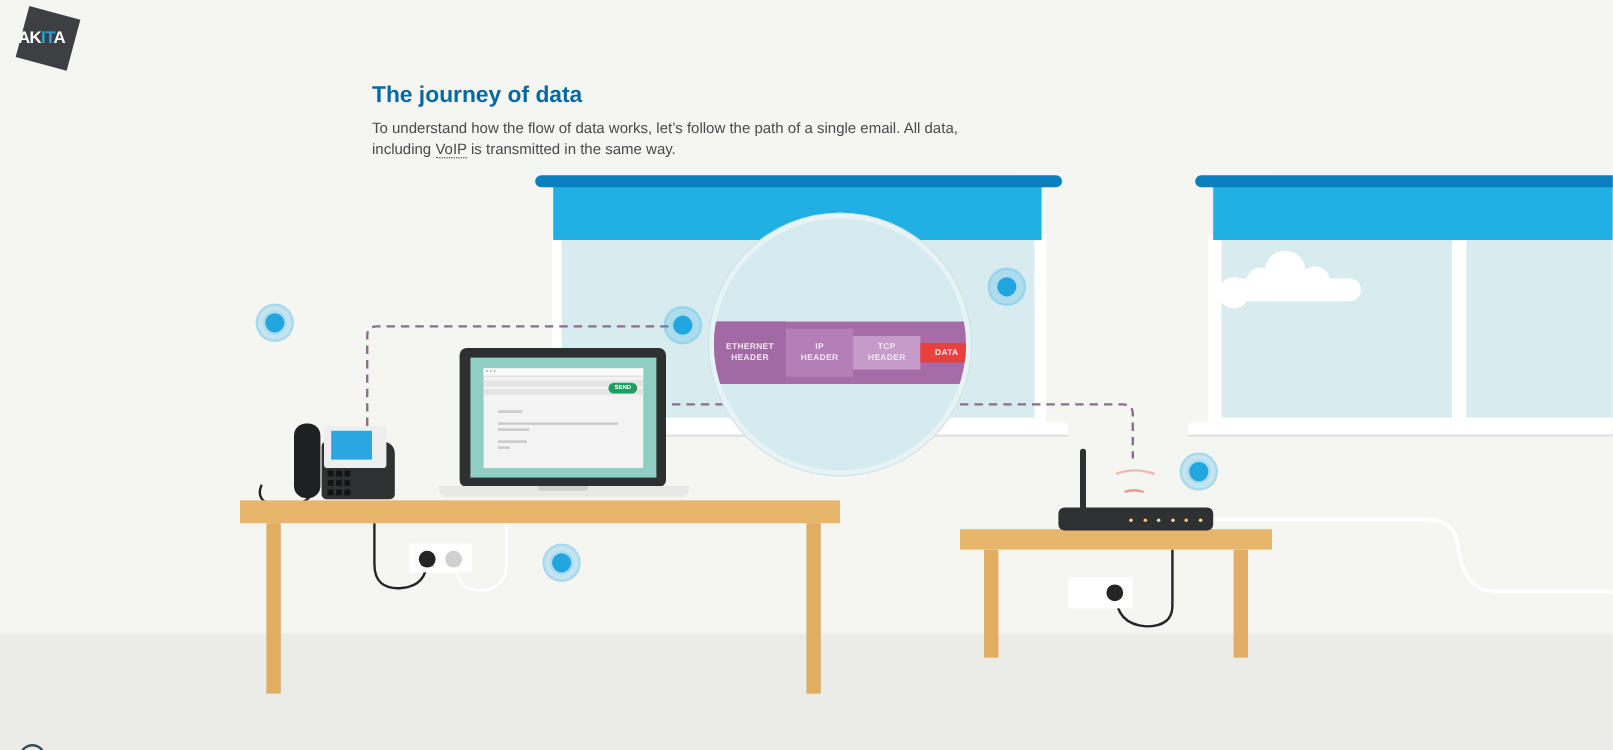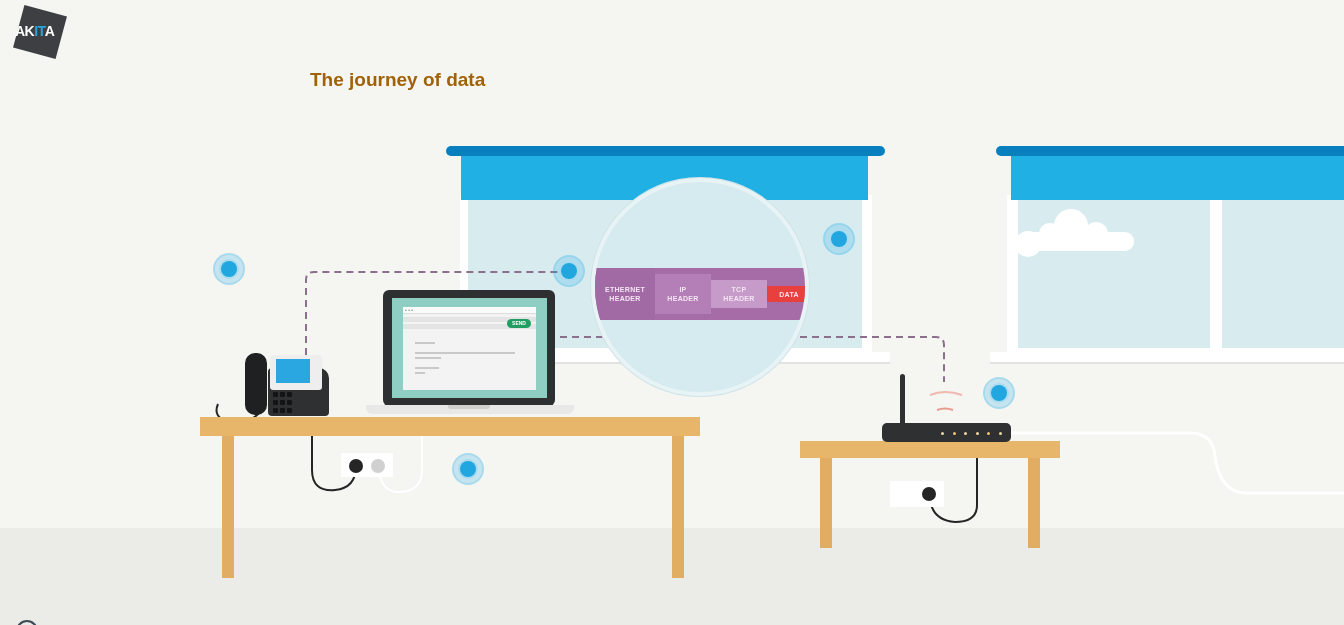--- a/index.html
+++ b/index.html
@@ -4,21 +4,21 @@
   <style>
     * { box-sizing: border-box; margin: 0; padding: 0; }
     html, body { width: 1344px; height: 625px; overflow: hidden; background: #f5f5f2; font-family: "Liberation Sans", sans-serif; }
     .stage { position: relative; width: 1344px; height: 625px; background: #f5f5f2; }
     .floor { position: absolute; left: 0; top: 528px; width: 1344px; height: 97px; background: #ebebe8; }
 
     .logo { position: absolute; left: 18px; top: 10px; width: 44px; height: 44px; background: #3e3f43; transform: rotate(15deg); }
     .logo-text { position: absolute; left: 15px; top: 23px; font-weight: bold; font-size: 14px; color: #fff; letter-spacing: -0.5px; }
     .logo-text .hl { color: #2aa4d8; }
 
-    .title { position: absolute; left: 310px; top: 69px; font-size: 19px; font-weight: bold; color: #a16207; }
+    .title { position: absolute; left: 310px; top: 69px; font-size: 19px; font-weight: bold; color: #0369a1; }
     .intro { position: absolute; left: 310px; top: 99px; width: 500px; font-size: 12.5px; line-height: 17px; color: #4a4a4a; }
     .abbr { border-bottom: 1px dotted #444; }
     .win-rail { position: absolute; height: 10px; background: #0a7fbf; border-radius: 5px; }
     .win-blind { position: absolute; background: #21b0e4; }
     .win-frame { position: absolute; background: #ffffff; }
     .win-glass { position: absolute; background: #d8ecf0; }
     .win-sill { position: absolute; background: #ffffff; box-shadow: 0 2px 0 #e2e2e0; }
 
     
     .lens { position: absolute; left: 591px; top: 178px; width: 218px; height: 218px; border-radius: 50%; background: #d6ebf0; border: 4px solid #e8f3f5; overflow: hidden; box-shadow: 0 0 0 1px #cfe3e8; }
@@ -71,20 +71,21 @@
 
 <div class="stage">
   <div class="floor"></div>
 
   <div class="logo"></div>
   <div class="logo-text">
     <span>AK</span><span class="hl">IT</span><span>A</span>
   </div>
 
   <h1 class="title">The journey of data</h1>
+  <p class="intro"><span>To understand how the flow of data works, let’s follow the path of a single email. All data, including </span><span class="abbr">VoIP</span><span> is transmitted in the same way.</span></p>
 
   <div>
     <div class="win-frame" style="left:460px;top:195px;width:412px;height:160px;"></div>
     <div class="win-glass" style="left:468px;top:200px;width:394px;height:148px;"></div>
     <div class="win-blind" style="left:461px;top:154px;width:407px;height:46px;"></div>
     <div class="win-rail" style="left:446px;top:146px;width:439px;"></div>
     <div class="win-sill" style="left:455px;top:352px;width:435px;height:10px;"></div>
   </div>
 
   <div>

